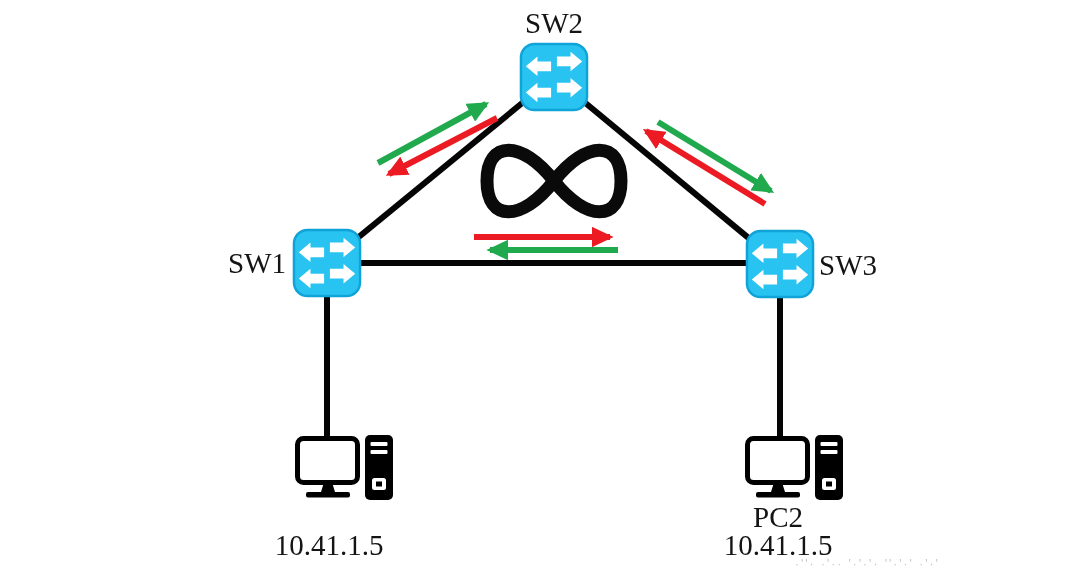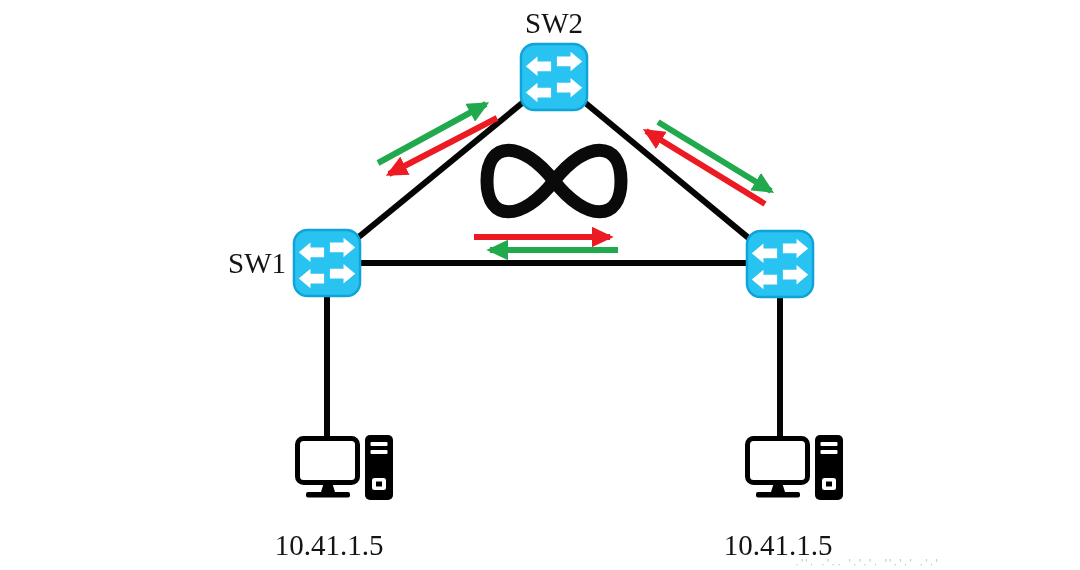--- a/index.html
+++ b/index.html
@@ -105,20 +105,22 @@
       <rect x="72" y="1" width="28" height="65" rx="5" fill="#000000"></rect>
       <rect x="77.5" y="8" width="17" height="4" rx="1" fill="#ffffff"></rect>
       <rect x="77.5" y="16" width="17" height="4" rx="1" fill="#ffffff"></rect>
       <rect x="79" y="44" width="14" height="12" rx="2.5" fill="#ffffff"></rect>
       <rect x="83" y="47.5" width="6" height="5" fill="#000000"></rect>
     </svg>
   </div>
 
   <div class="lbl center" style="left:514px;top:8px;width:80px;">SW2</div>
   <div class="lbl right" style="left:218px;top:248px;width:68px;font-family:Liberation Serif, serif;">SW1</div>
+  <div class="lbl" style="left:819px;top:250px;width:80px;">SW3</div>
 
   <div class="lbl center" style="left:267px;top:530px;width:124px;">10.41.1.5</div>
 
+  <div class="lbl center" style="left:738px;top:502px;width:80px;">PC2</div>
   <div class="lbl center" style="left:716px;top:530px;width:124px;">10.41.1.5</div>
 
   <div class="watermark">·''· ·'·· '·'·'· ''·'·' ·'·'</div>
 
 </div>
 
 </body></html>

